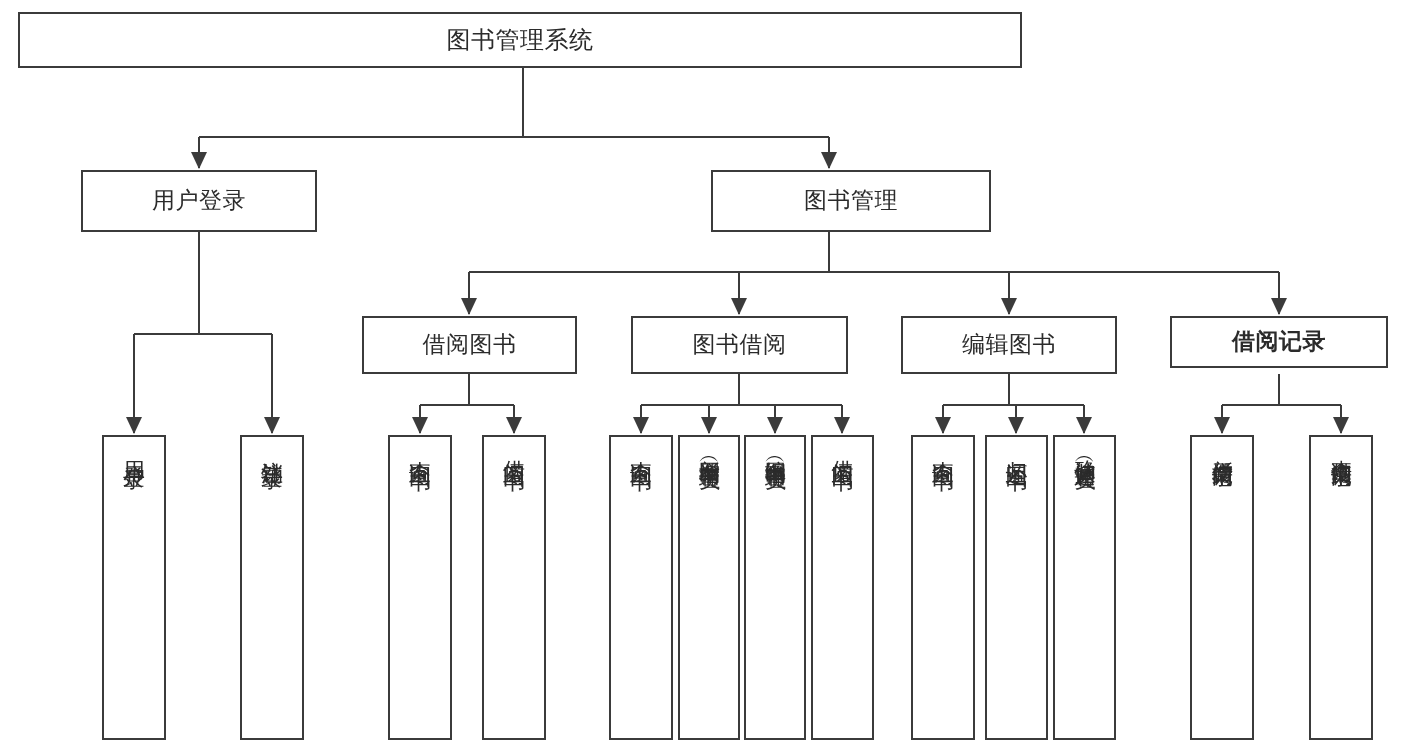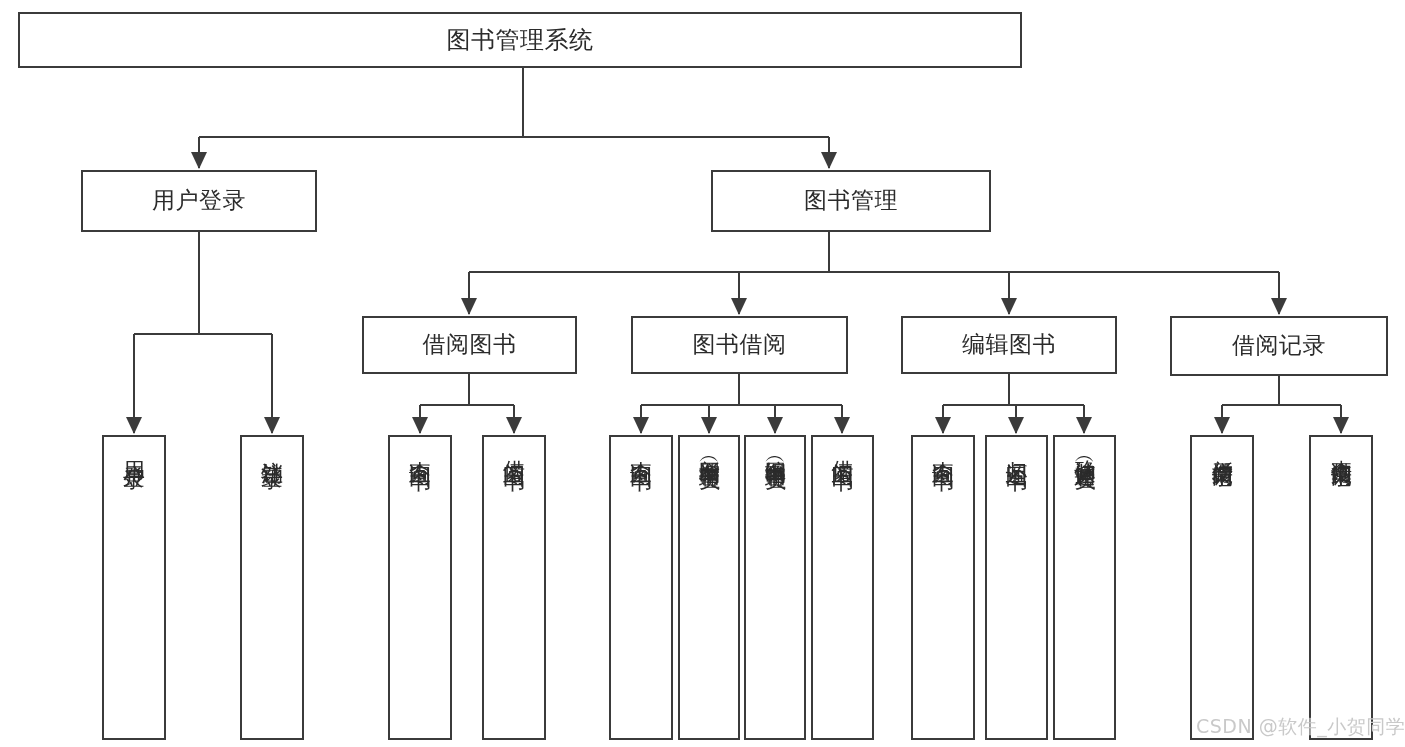--- a/index.html
+++ b/index.html
@@ -146,21 +146,21 @@
       </div>
       <div class="node horizontal" style="left: 362px; top: 316px; width: 215px; height: 58px;">
         <div class="node-label">借阅图书</div>
       </div>
       <div class="node horizontal" style="left: 631px; top: 316px; width: 217px; height: 58px; align-items: center;">
         <div class="node-label">图书借阅</div>
       </div>
       <div class="node horizontal" style="left: 901px; top: 316px; width: 216px; height: 58px;">
         <div class="node-label">编辑图书</div>
       </div>
-      <div class="node horizontal" style="left: 1170px; top: 316px; width: 218px; height: 60px;">
+      <div class="node horizontal" style="left: 1170px; top: 316px; width: 218px; height: 52px; font-weight: bold;">
         <div class="node-label">借阅记录</div>
       </div>
       <div class="node vertical" style="left: 102px; top: 435px; width: 64px; height: 305px;">
         <div class="node-label">用户登录</div>
       </div>
       <div class="node vertical" style="left: 240px; top: 435px; width: 64px; height: 305px;">
         <div class="node-label">注销登录</div>
       </div>
       <div class="node vertical" style="left: 388px; top: 435px; width: 64px; height: 305px;">
         <div class="node-label">查询图书</div>
@@ -190,15 +190,14 @@
         <div class="node-label">确认归还（管理员）</div>
       </div>
       <div class="node vertical tall-text" style="left: 1190px; top: 435px; width: 64px; height: 305px;">
         <div class="node-label">新增借阅记录</div>
       </div>
       <div class="node vertical tall-text" style="left: 1309px; top: 435px; width: 64px; height: 305px;">
         <div class="node-label">查询借阅记录</div>
       </div>
     </div>
 
-  <div class="watermark" style="left: 1196px; top: 714px; color: rgb(201, 201, 201);">CSDN @软件_小贺同学</div>
 
 </div>
 
 </body></html>

